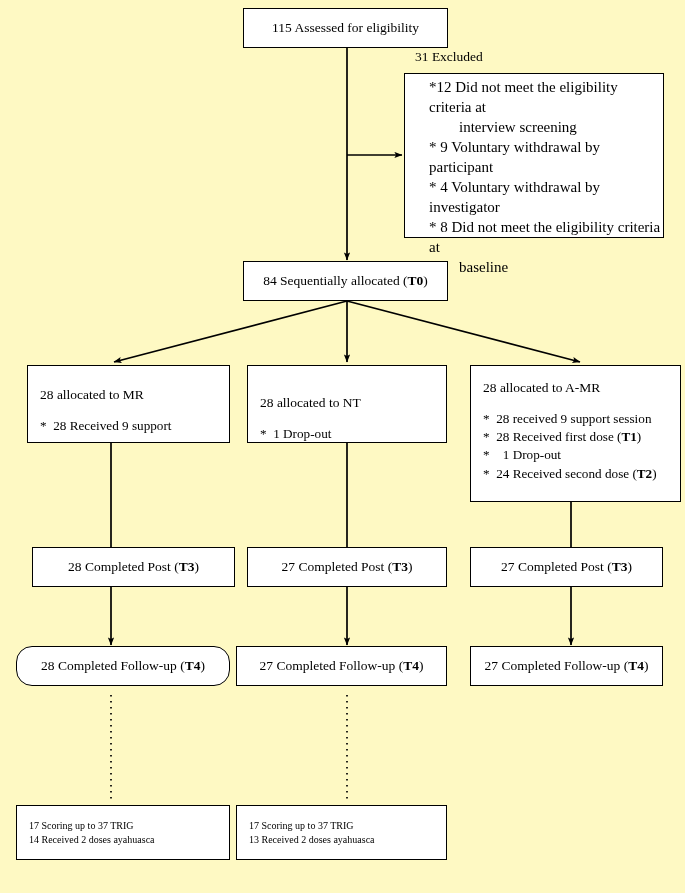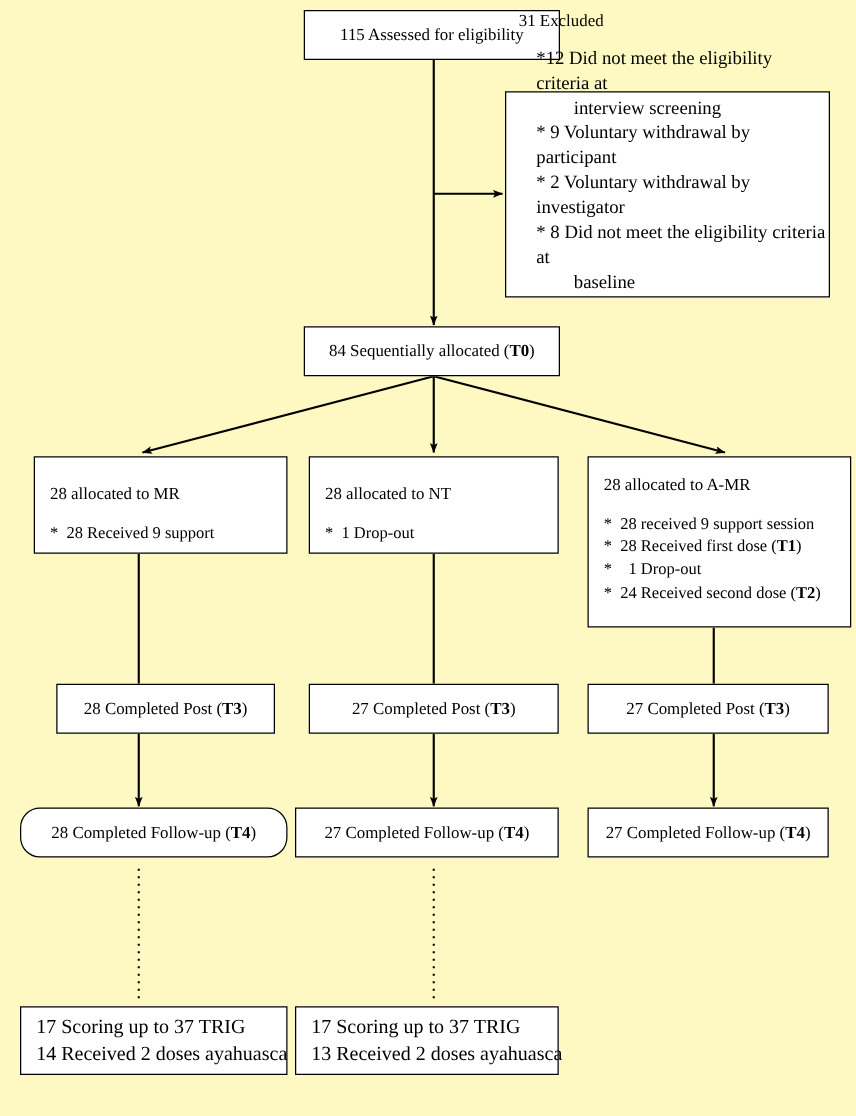--- a/index.html
+++ b/index.html
@@ -81,21 +81,21 @@
   }
   .arm-list li {
     font-size: 13.2px;
     line-height: 1.32;
     padding-left: 12px;
   }
   .arm-list.tight li {
     line-height: 1.38;
   }
   .bot-list li {
-    font-size: 16px;
+    font-size: 10px;
     line-height: 1.35;
     padding-left: 12px;
   }
 </style>
 </head>
 <body>
 
 <div id="canvas">
 
   <svg id="edges" viewBox="0 0 685 893" width="685" height="893" xmlns="http://www.w3.org/2000/svg">
@@ -122,59 +122,59 @@
     <line x1="571" y1="587" x2="571" y2="645" stroke="#000000" stroke-width="1.7" marker-end="url(#ah)"></line>
 
     <line x1="111" y1="695" x2="111" y2="802" stroke="#000000" stroke-width="1.7" stroke-dasharray="1.6 4.4" stroke-linecap="butt"></line>
     <line x1="347" y1="695" x2="347" y2="802" stroke="#000000" stroke-width="1.7" stroke-dasharray="1.6 4.4" stroke-linecap="butt"></line>
   </svg>
 
   <div class="box center-text" style="left:243px; top:8px; width:205px; height:40px;">
     <div class="ttl">115 Assessed for eligibility</div>
   </div>
 
-  <div class="box" style="left:404px; top:73px; width:260px; height:165px; justify-content:flex-end; padding-top:16px;">
+  <div class="box" style="left:404px; top:73px; width:260px; height:165px; justify-content:center; padding-top:16px;">
     <div class="excl-head">31 Excluded</div>
     <ul class="lines excl-list">
       <li><span>*12 Did not meet the eligibility criteria at</span><span class="cont">interview screening</span></li>
       <li><span>* 9 Voluntary withdrawal by participant</span></li>
-      <li><span>* 2 Voluntary withdrawal by investigator</span></li>
+      <li><span>* 4 Voluntary withdrawal by investigator</span></li>
       <li><span>* 8 Did not meet the eligibility criteria at</span><span class="cont">baseline</span></li>
     </ul>
   </div>
 
   <div class="box center-text" style="left:243px; top:261px; width:205px; height:40px;">
     <div class="ttl"><span>84 Sequentially allocated (</span><b>T0</b><span>)</span></div>
   </div>
 
   <div class="box" style="left:27px; top:365px; width:203px; height:78px; justify-content:center; padding-top:14px;">
     <div class="arm-head">28 allocated to MR</div>
     <ul class="lines arm-list">
       <li><span>*  28 Received 9 support</span></li>
     </ul>
   </div>
 
-  <div class="box" style="left:247px; top:365px; width:200px; height:78px; justify-content:center; padding-top:14px;">
+  <div class="box" style="left:247px; top:365px; width:200px; height:78px; justify-content:flex-end; padding-top:14px;">
     <div class="arm-head">28 allocated to NT</div>
     <ul class="lines arm-list">
       <li><span>*  1 Drop-out</span></li>
     </ul>
   </div>
 
   <div class="box" style="left:470px; top:365px; width:211px; height:137px; justify-content:flex-start; padding-top:14px;">
     <div class="arm-head">28 allocated to A-MR</div>
     <ul class="lines arm-list tight">
       <li><span>*  28 received 9 support session</span><b></b><span></span></li>
       <li><span>*  28 Received first dose (</span><b>T1</b><span>)</span></li>
       <li><span>*    1 Drop-out</span><b></b><span></span></li>
       <li><span>*  24 Received second dose (</span><b>T2</b><span>)</span></li>
     </ul>
   </div>
 
-  <div class="box center-text" style="left:45px; top:547px; width:175px; height:40px;">
+  <div class="box center-text" style="left:32px; top:547px; width:203px; height:40px;">
     <div class="ttl"><span>28 Completed Post (</span><b>T3</b><span>)</span></div>
   </div>
   <div class="box center-text" style="left:247px; top:547px; width:200px; height:40px;">
     <div class="ttl"><span>27 Completed Post (</span><b>T3</b><span>)</span></div>
   </div>
   <div class="box center-text" style="left:470px; top:547px; width:193px; height:40px;">
     <div class="ttl"><span>27 Completed Post (</span><b>T3</b><span>)</span></div>
   </div>
 
   <div class="box center-text" style="left:16px; top:646px; width:214px; height:40px;border-radius:16px;">

